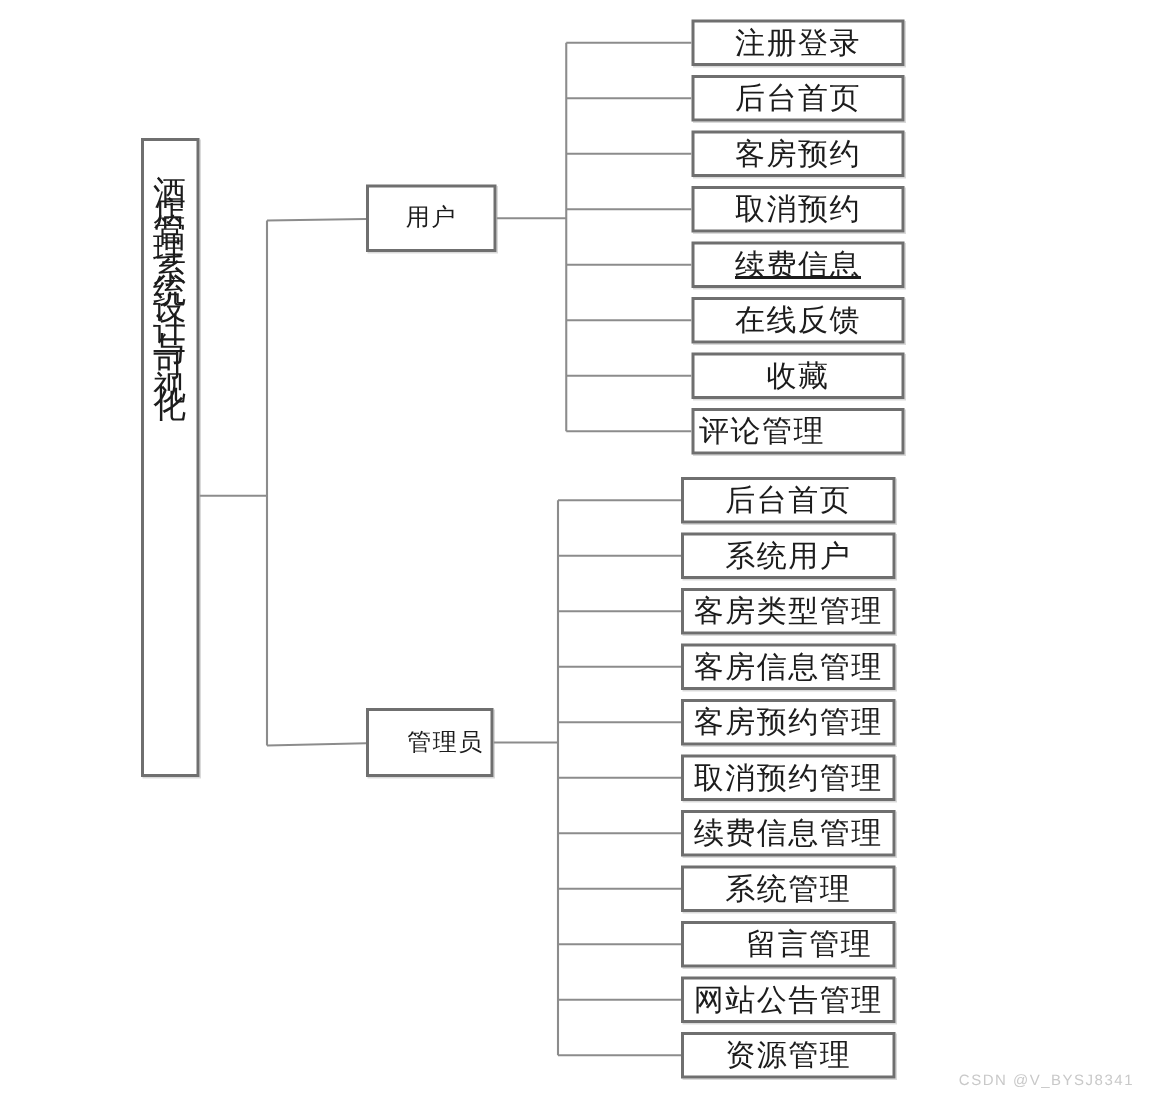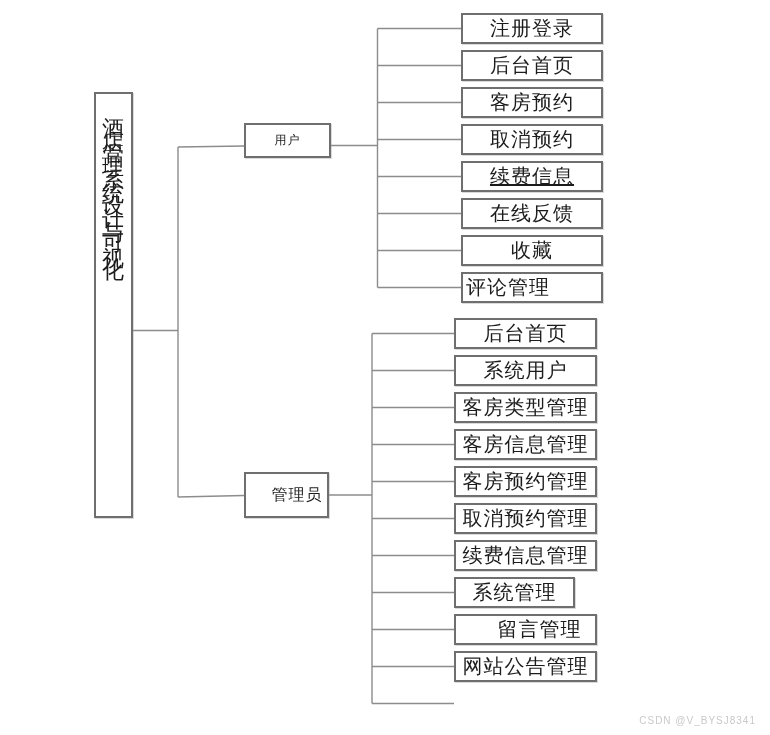--- a/index.html
+++ b/index.html
@@ -38,22 +38,22 @@
     writing-mode: vertical-rl;
     text-orientation: upright;
     font-size: 22px;
     line-height: 39px;
     letter-spacing: 13px;
     margin-top: 5px;
     white-space: nowrap;
   }
   #branch-user {
     left: 244px; top: 123px;
-    width: 87px; height: 35px;
-    font-size: 12px;
+    width: 87px; height: 45px;
+    font-size: 16px;
     letter-spacing: 1px;
   }
   #branch-admin {
     left: 244px; top: 472px;
     width: 85px; height: 46px;
     font-size: 16px;
     letter-spacing: 1px;
     padding-left: 21px;
   }
   .leaf-box {
@@ -138,16 +138,17 @@
     <div class="leaf-box" style="left: 461px; top: 198px; width: 142px; height: 31px;">在线反馈</div>
     <div class="leaf-box" style="left: 461px; top: 235px; width: 142px; height: 31px;">收藏</div>
     <div class="leaf-box align-left" style="left: 461px; top: 272px; width: 142px; height: 31px;">评论管理</div>
     <div class="leaf-box" style="left: 454px; top: 318px; width: 143px; height: 31px;">后台首页</div>
     <div class="leaf-box" style="left: 454px; top: 355px; width: 143px; height: 31px;">系统用户</div>
     <div class="leaf-box" style="left: 454px; top: 392px; width: 143px; height: 31px;">客房类型管理</div>
     <div class="leaf-box" style="left: 454px; top: 429px; width: 143px; height: 31px;">客房信息管理</div>
     <div class="leaf-box" style="left: 454px; top: 466px; width: 143px; height: 31px;">客房预约管理</div>
     <div class="leaf-box" style="left: 454px; top: 503px; width: 143px; height: 31px;">取消预约管理</div>
     <div class="leaf-box" style="left: 454px; top: 540px; width: 143px; height: 31px;">续费信息管理</div>
-    <div class="leaf-box" style="left: 454px; top: 577px; width: 121px; height: 31px;">系统管理</div>
+    <div class="leaf-box" style="left: 454px; top: 577px; width: 143px; height: 31px;">系统管理</div>
     <div class="leaf-box" style="left: 454px; top: 614px; width: 143px; height: 31px; padding-left: 28px;">留言管理</div>
     <div class="leaf-box" style="left: 454px; top: 651px; width: 143px; height: 31px;">网站公告管理</div>
+    <div class="leaf-box" style="left: 454px; top: 688px; width: 143px; height: 31px;">资源管理</div>
   </div>
 
 </body></html>

